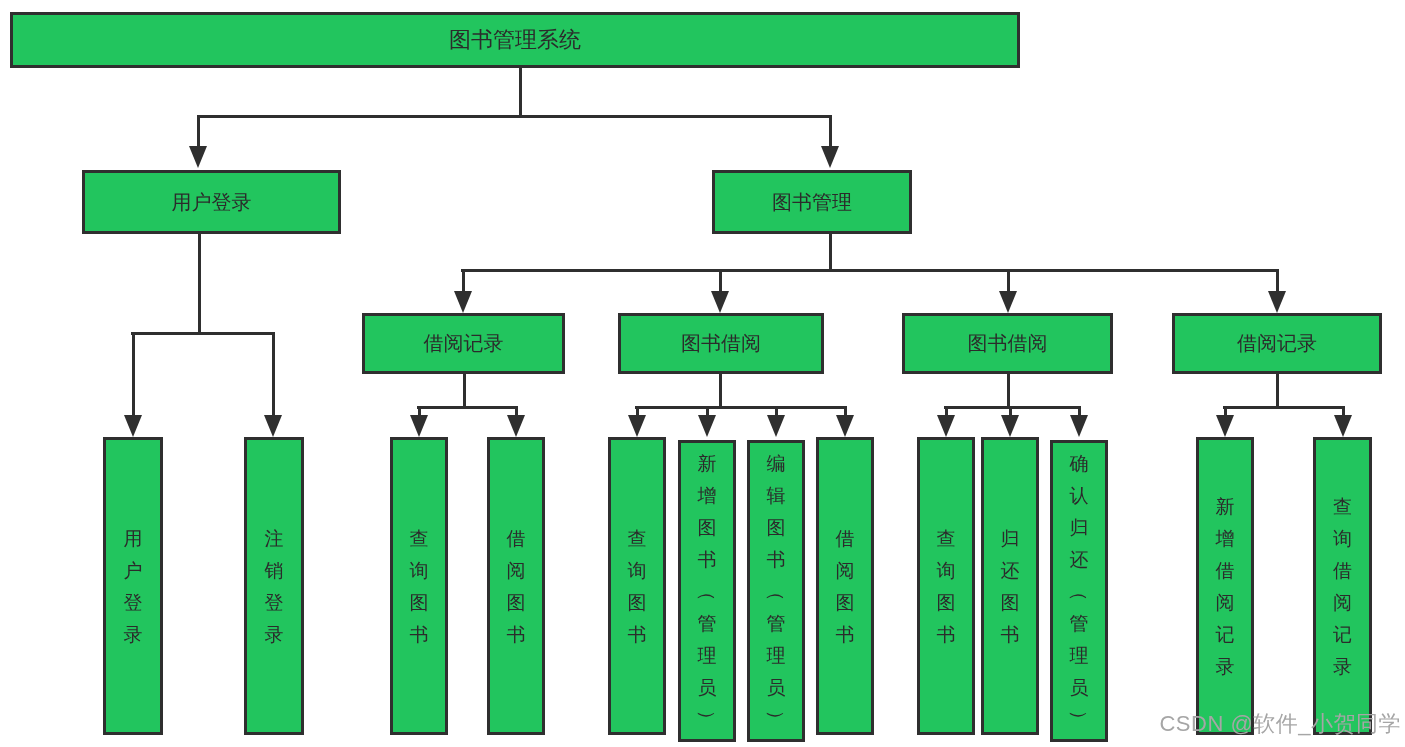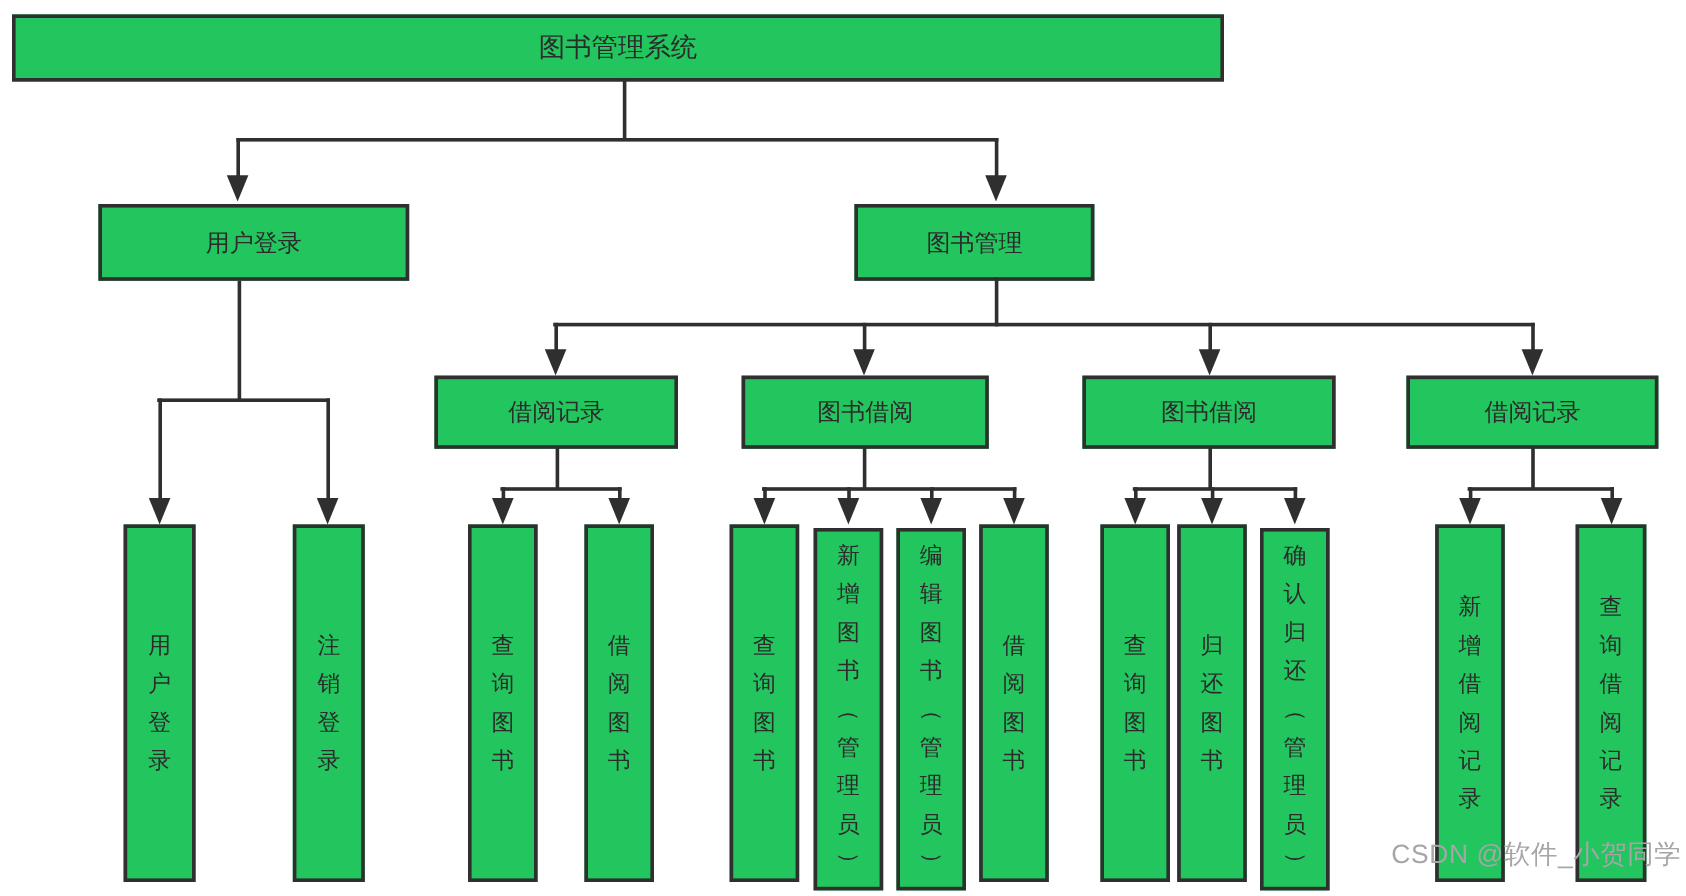--- a/index.html
+++ b/index.html
@@ -38,21 +38,21 @@
   .ch.paren{transform:rotate(90deg);}
   .vl{position:absolute;width:3px;background:var(--line);}
   .hl{position:absolute;height:3px;background:var(--line);}
   .arw{
     position:absolute;width:0;height:0;
     border-left:9px solid transparent;
     border-right:9px solid transparent;
     border-top:22px solid var(--line);
   }
   .watermark{
-    position:absolute;right:4px;bottom:20px;
+    position:absolute;right:4px;bottom:8px;
     font-size:22px;color:var(--wm);
     letter-spacing:.5px;z-index:5;white-space:nowrap;margin-left:42px;
   }
 </style>
 </head>
 <body>
 
 <div class="canvas">
 
   <div class="box hbox root-box" style="left:10px;top:12px;width:1010px;height:56px">

